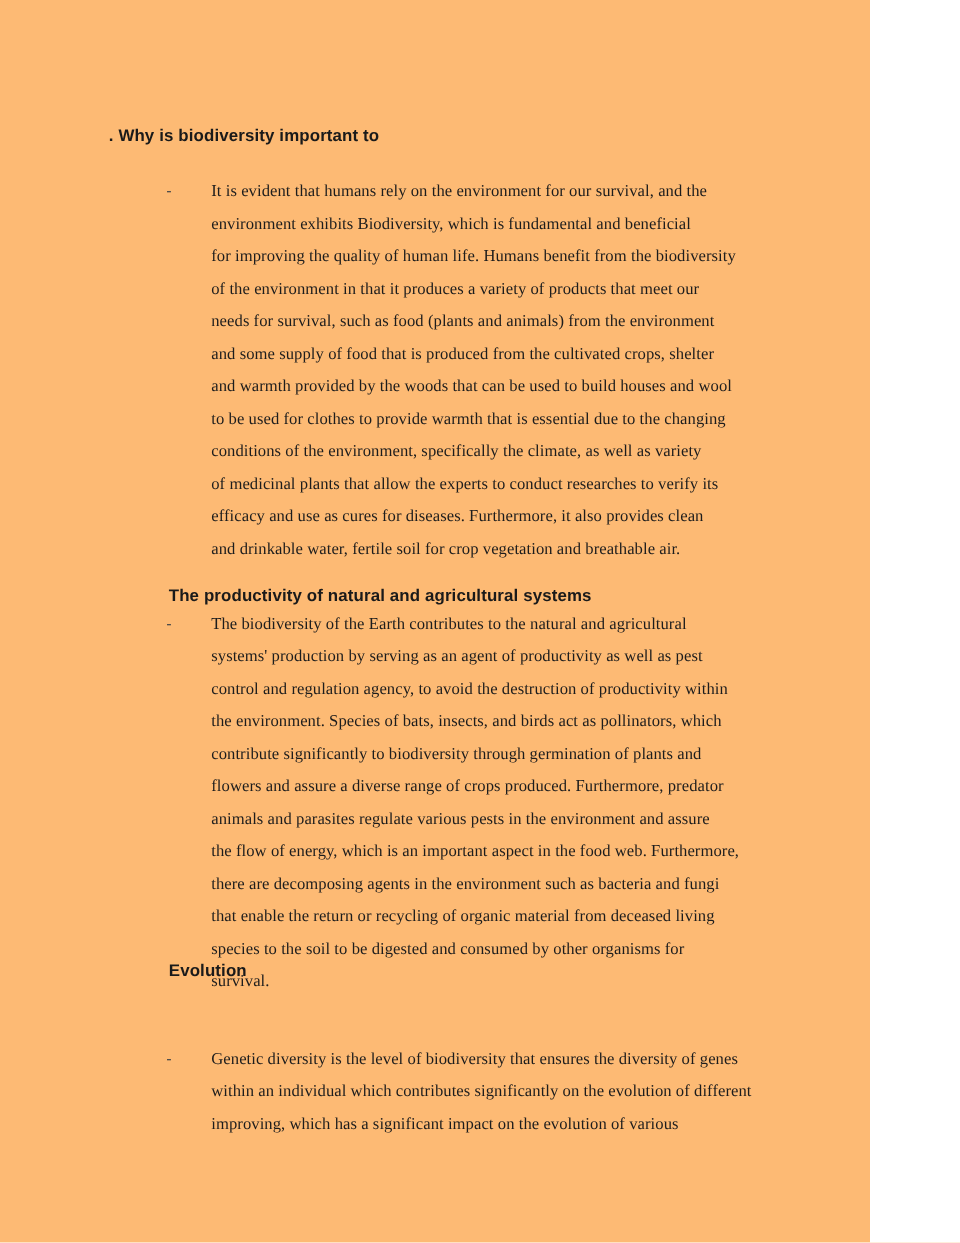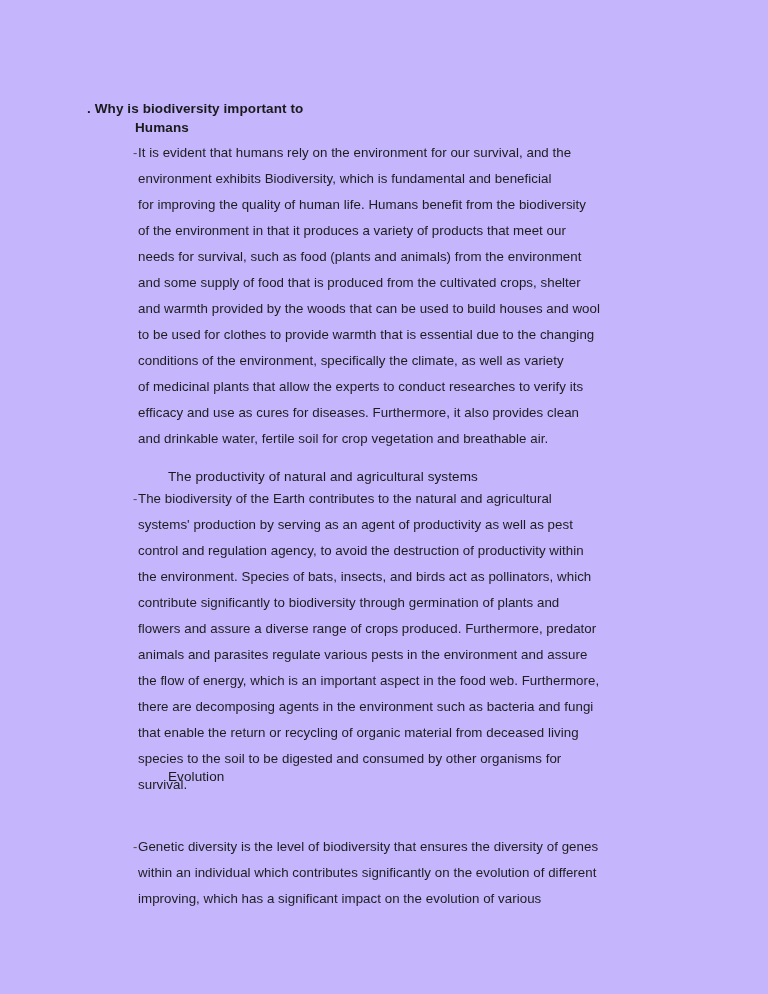--- a/index.html
+++ b/index.html
@@ -9,23 +9,23 @@
   }
   body {
     width: 768px;
     height: 994px;
     font-family: "Liberation Sans", sans-serif;
     color: #1a1a1a;
     -webkit-font-smoothing: antialiased;
   }
   .page {
     position: relative;
-    width: 768px;
+    width: 696px;
     height: 994px;
-    background: #c4b5fd;
+    background: #fdba74;
     overflow: hidden;
   }
   .content {
     position: absolute;
     left: 0;
     top: 0;
     width: 768px;
   }
 
   
@@ -43,24 +43,23 @@
     display: block;
     padding-left: 48px;
   }
 
   
   .section-heading {
     position: absolute;
     left: 135px;
     width: 560px;
     font-size: 13.5px;
-    font-weight: normal;
+    font-weight: bold;
     line-height: 19px;
     letter-spacing: 0.1px;
-    margin-left: 33px;
   }
 
   
   .bullet-block {
     position: absolute;
     left: 133px;
     width: 600px;
   }
   .bullet-row {
     position: relative;
@@ -69,43 +68,43 @@
     position: absolute;
     left: 0px;
     top: 0px;
     width: 16px;
     font-size: 13px;
     line-height: 26px;
     color: #4a4a4a;
     text-align: left;
   }
   .bullet-text {
-    margin-left: 5px;
+    margin-left: 36px;
     font-size: 13.3px;
     line-height: 26px;
     letter-spacing: 0.05px;
     color: #1d1d1d;
     white-space: pre-line;
+    font-family: Liberation Serif, serif;
   }
 
   .blk-1 { top: 127px; }
   .hd-2  { top: 456px; }
   .blk-2 { top: 473px; }
   .hd-3  { top: 756px; }
   .blk-3 { top: 821px; }
 </style>
 </head>
 <body>
 
 <div class="page">
   <div class="content">
 
     <h1 class="doc-title">
       <span class="title-line-1">. Why is biodiversity important to</span>
-      <span class="title-line-2">Humans</span>
     </h1>
 
     <div class="bullet-block blk-1">
       <div class="bullet-row">
         <span class="bullet-marker">-</span>
         <p class="bullet-text">It is evident that humans rely on the environment for our survival, and the
 environment exhibits Biodiversity, which is fundamental and beneficial
 for improving the quality of human life. Humans benefit from the biodiversity
 of the environment in that it produces a variety of products that meet our
 needs for survival, such as food (plants and animals) from the environment

